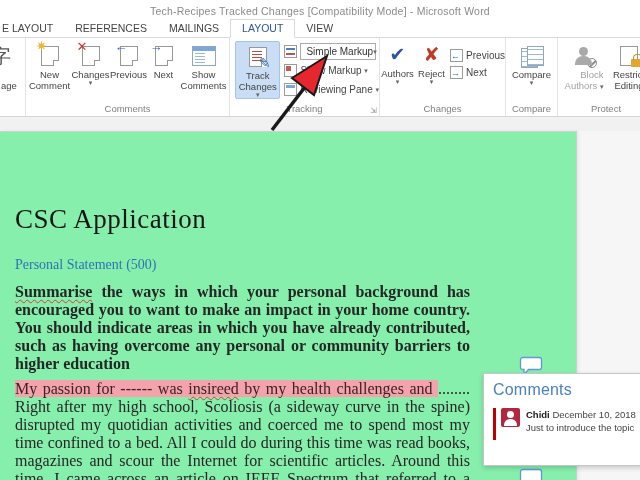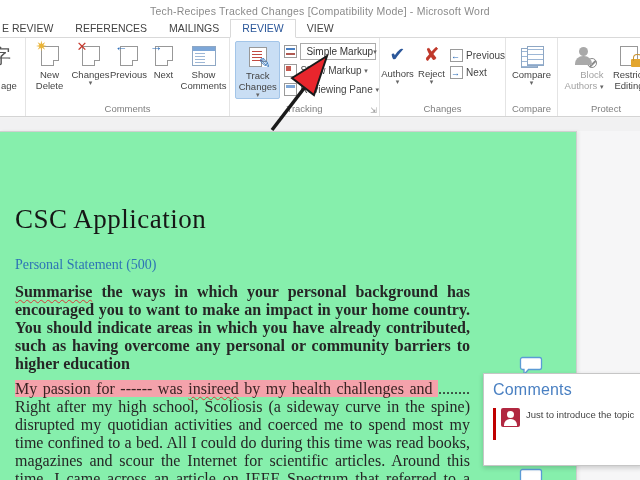--- a/index.html
+++ b/index.html
@@ -112,42 +112,42 @@
   .arrow-annot { position:absolute; left:255px; top:46px; width:85px; height:92px; z-index:9; pointer-events:none; }
 </style>
 </head>
 <body>
 
 <div class="titlebar">
   <span>Tech-Recipes Tracked Changes [Compatibility Mode] - Microsoft Word</span>
 </div>
 
 <div class="tabrow">
-  <div class="tab cut">E REVIEW</div>
+  <div class="tab cut">E LAYOUT</div>
   <div class="tab">REFERENCES</div>
   <div class="tab">MAILINGS</div>
-  <div class="tab active">REVIEW</div>
+  <div class="tab active">LAYOUT</div>
   <div class="tab">VIEW</div>
 </div>
 
 <div class="ribbon">
 
   <div class="langcut">
     <span class="zi">字</span>
     <span class="lbl">age</span>
   </div>
 
   <div class="rgroup" style="width:204px;">
     <div class="rbody">
       <div class="bigbtn">
         <span class="pg">
             <span class="fold"></span>
             <span class="glyph star">✷</span>
           </span>
-        <span class="txt">New Delete</span>
+        <span class="txt">New Comment</span>
       </div>
       <div class="bigbtn" style="width:36px">
         <span class="pg">
             <span class="fold"></span>
             <span class="glyph redx">✕</span>
           </span>
         <span class="txt">Changes</span>
         <span class="dd">▾</span>
       </div>
       <div class="bigbtn" style="width:40px">
@@ -286,20 +286,22 @@
     </div>
   </div>
 </div>
 
 <div class="card">
   <h3>Comments</h3>
   <div class="centry">
     <div class="cbar"></div>
     <div class="cavatar"></div>
     <div class="cmeta">
+      <div><span class="nm">Chidi</span>
+        <span>December 10, 2018</span></div>
       <div>Just to introduce the topic</div>
     </div>
   </div>
 </div>
 
 <div class="arrow-annot">
   <svg width="85" height="92" viewBox="0 0 85 92">
     <line x1="17" y1="84" x2="50" y2="41" stroke="#1a1a1a" stroke-width="3.5"></line>
     <polygon points="72,10 59,49 37,32" fill="#e8262d" stroke="#1a1a1a" stroke-width="2"></polygon>
   </svg>

